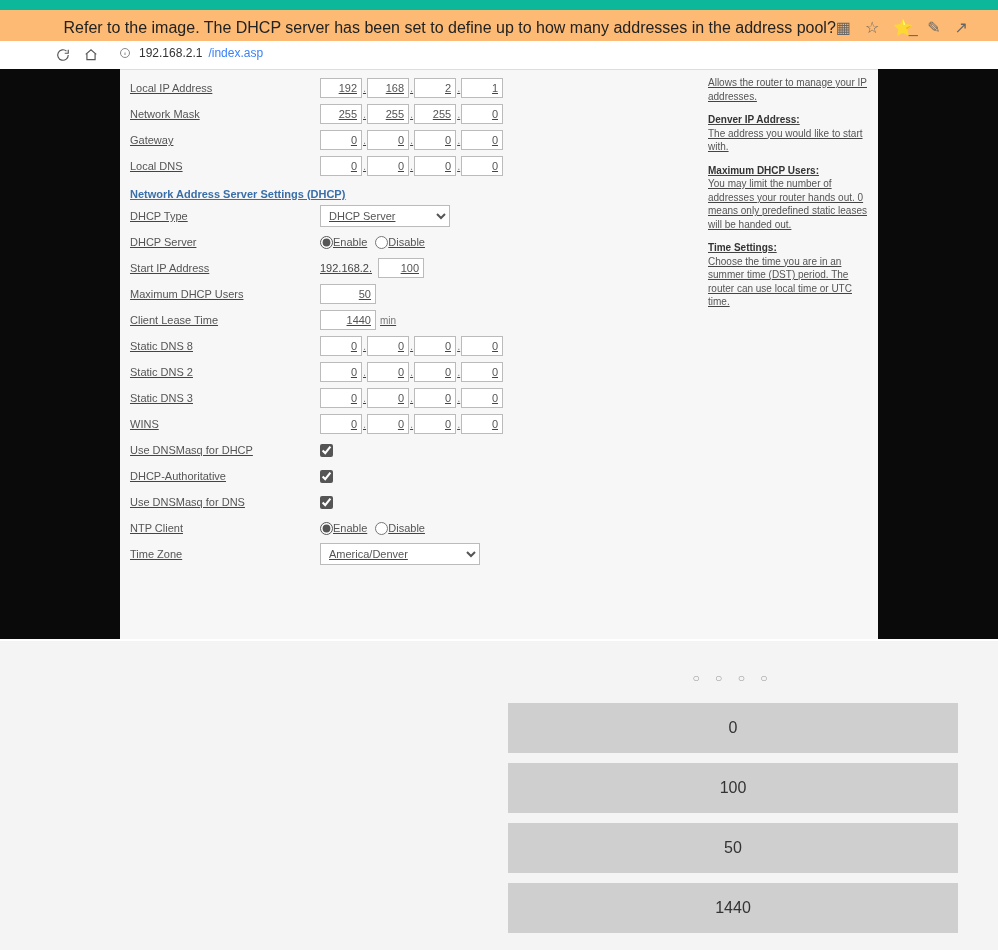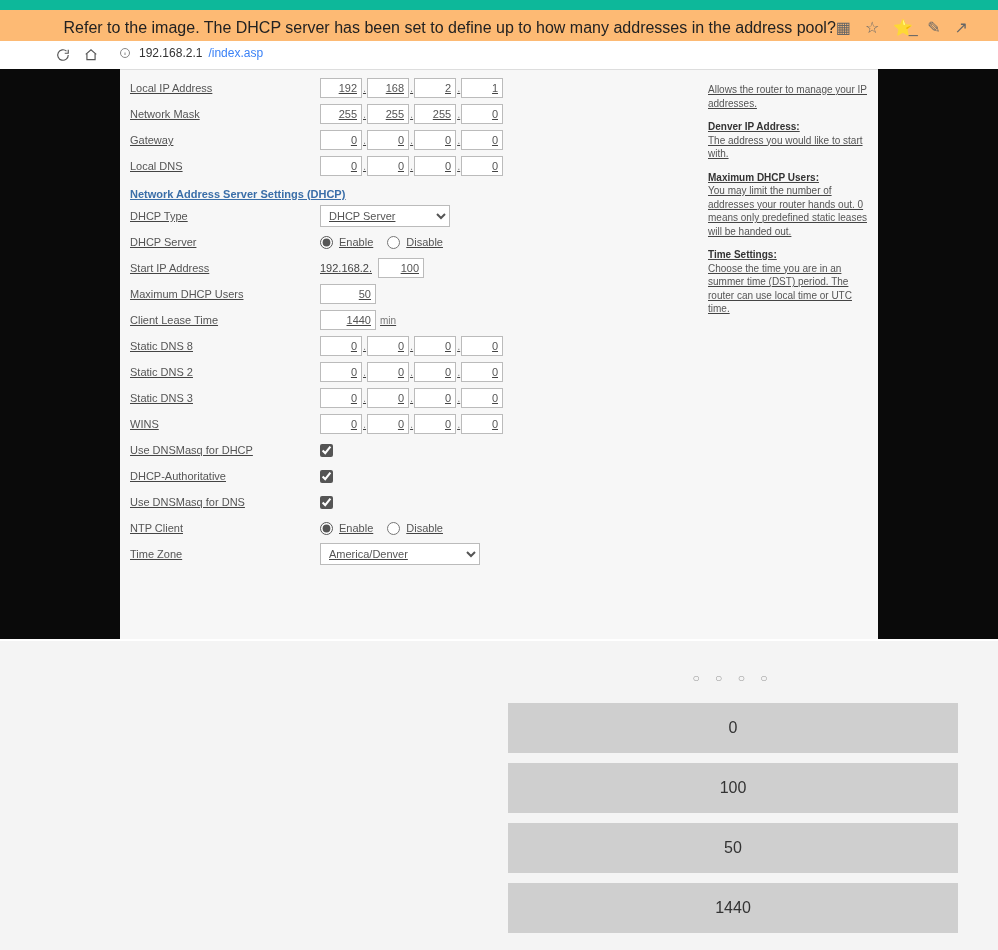--- a/index.html
+++ b/index.html
@@ -64,21 +64,20 @@
   .form-area {
     flex: 1;
     padding: 4px 10px 10px 10px;
   }
   .help-area {
     width: 178px;
     padding: 6px 8px;
     font-size: 10px;
     line-height: 1.35;
     color: #555;
-    margin-top: 7px;
   }
   .help-area b { color:#333; }
   .help-block { margin-bottom: 10px; }
 
   .row {
     display: flex;
     align-items: center;
     min-height: 24px;
     margin: 2px 0;
   }
@@ -105,21 +104,21 @@
     font-size: 11px;
     color:#555;
   }
   .octets { display:flex; align-items:center; }
   .dot { color:#888; font-size:11px; padding:0 1px;}
   .sel {
     width: 130px; height:22px;
     border:1px solid #bbb; background:#fff;
     font-size:11px; color:#555; padding:0 4px;
   }
-  .radio-wrap { display:flex; align-items:center; gap:6px; font-size:11px; color:#555;}
+  .radio-wrap { display:flex; align-items:center; font-size:11px; color:#555;}
   input[type=radio]{ accent-color:#555; }
   input[type=checkbox]{ accent-color:#555; }
   .small-in {
     width: 56px; height:20px; text-align:right;
     border:1px solid #bbb; background:#fff; padding:0 4px; font-size:11px; color:#555;
   }
   .unit { color:#777; font-size:10px; margin-left:4px;}
 
   .answers-area {
     margin-top: 30px;

